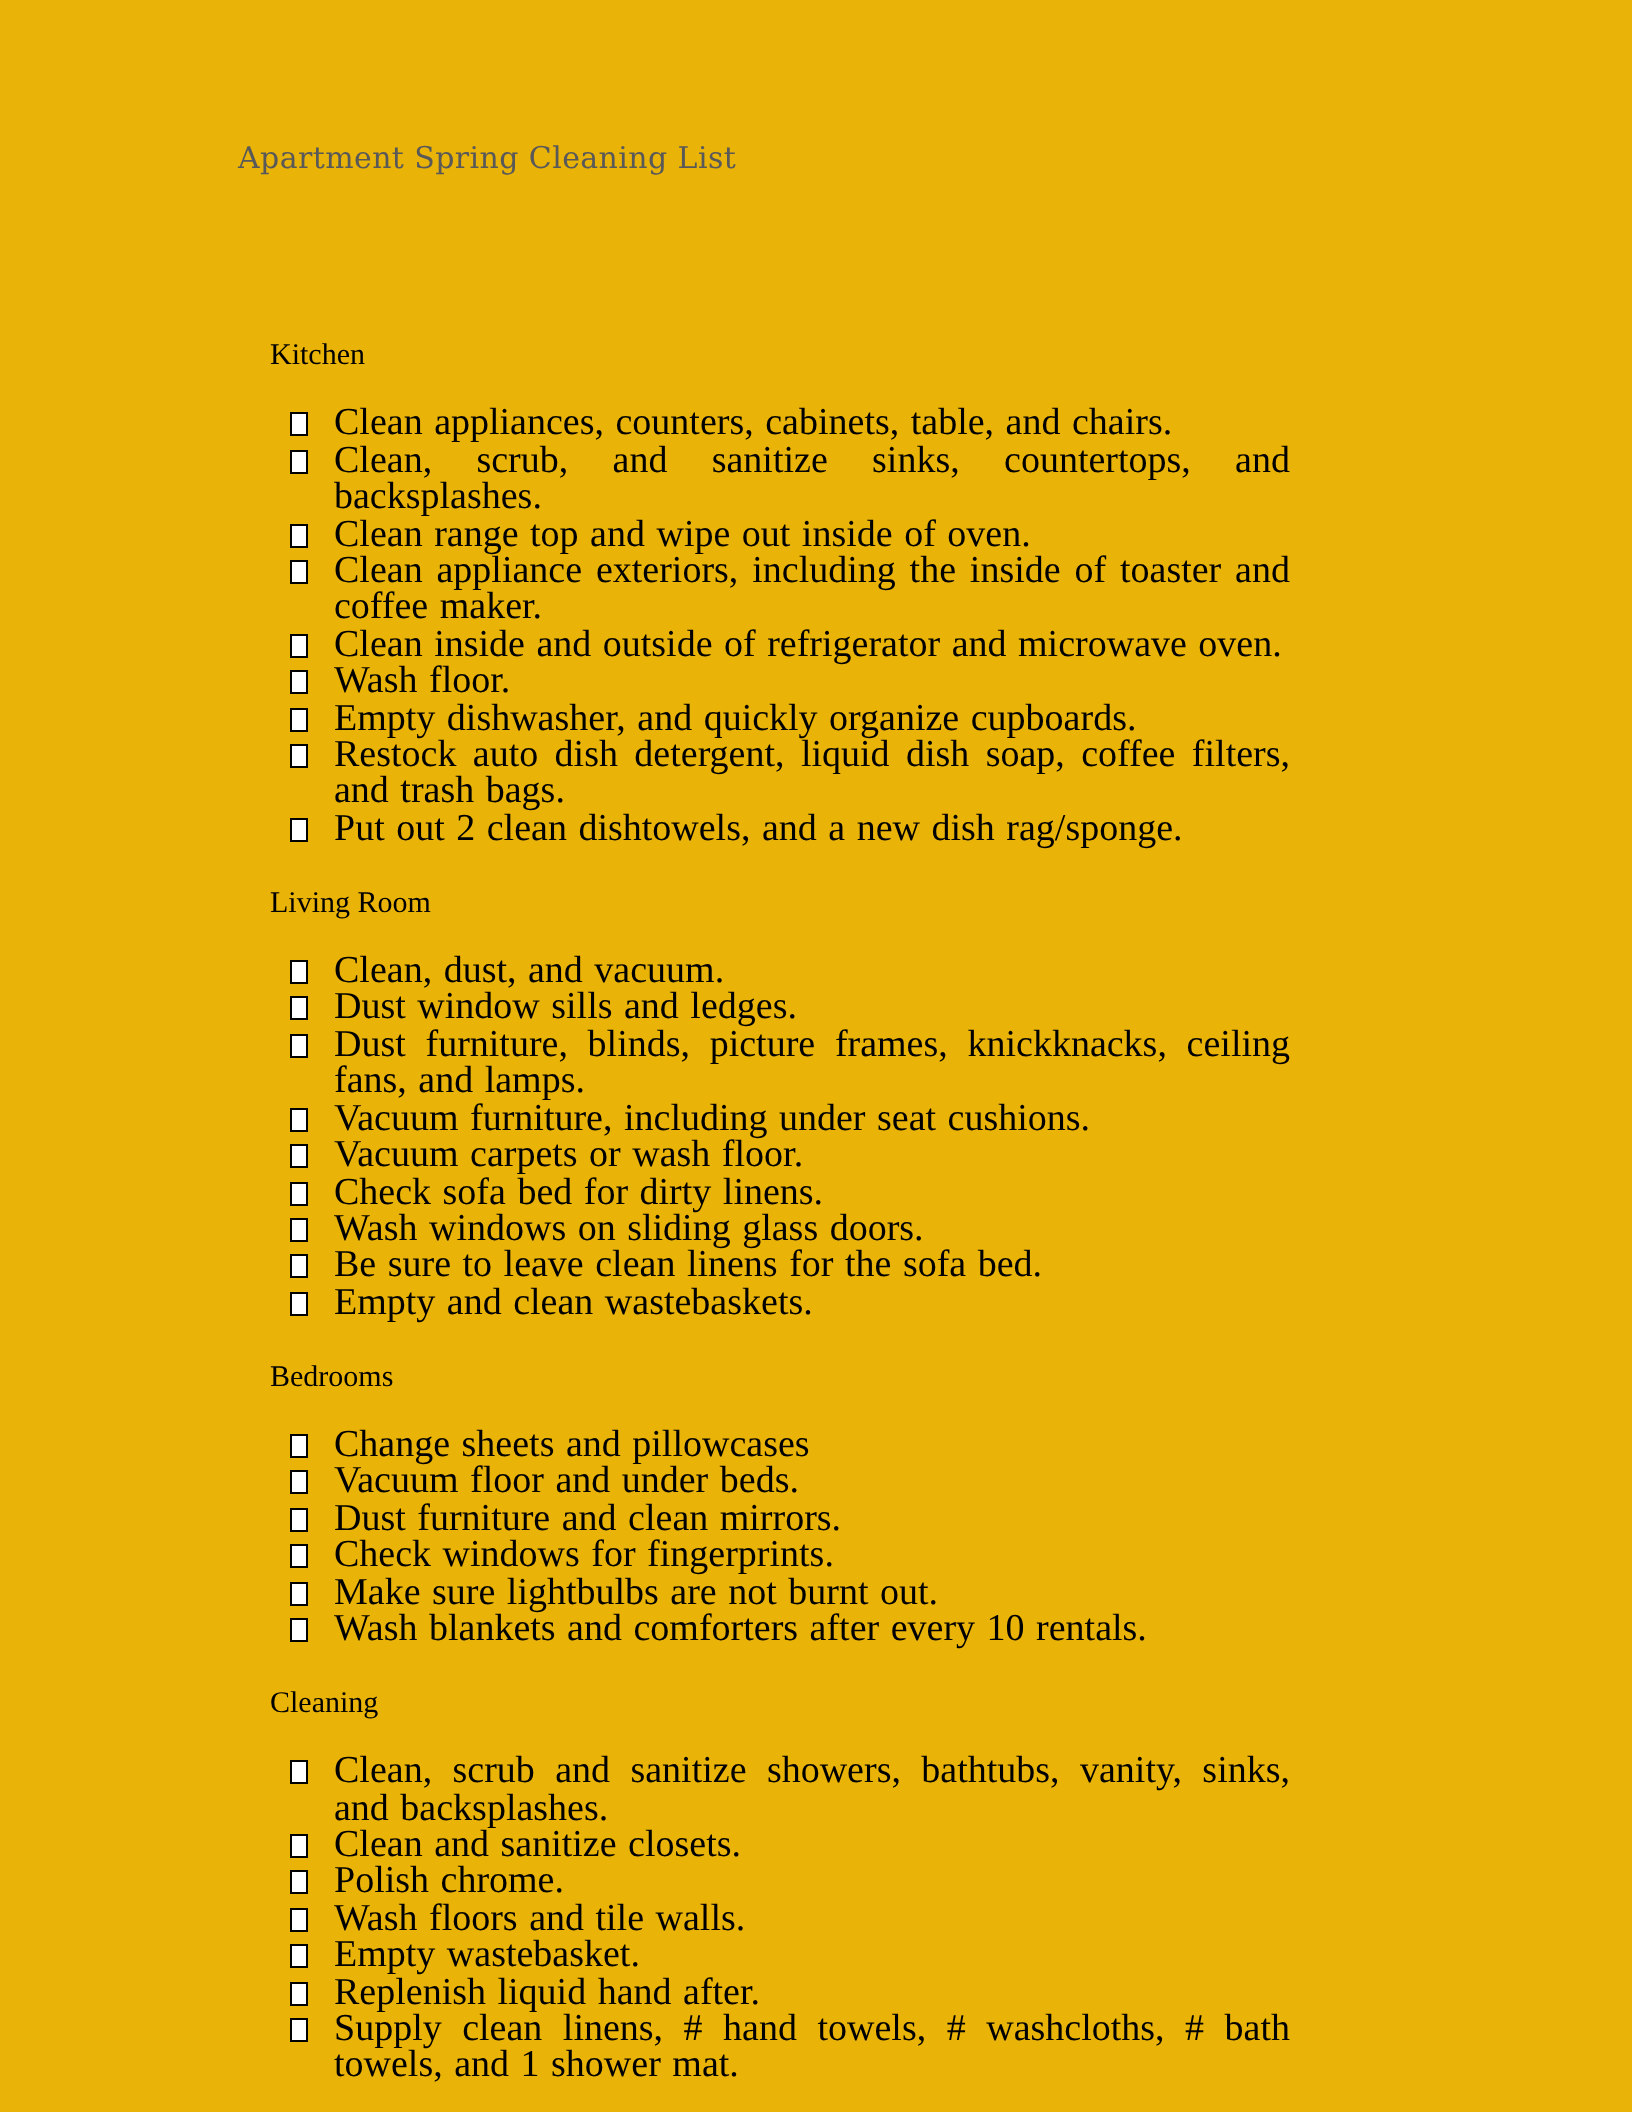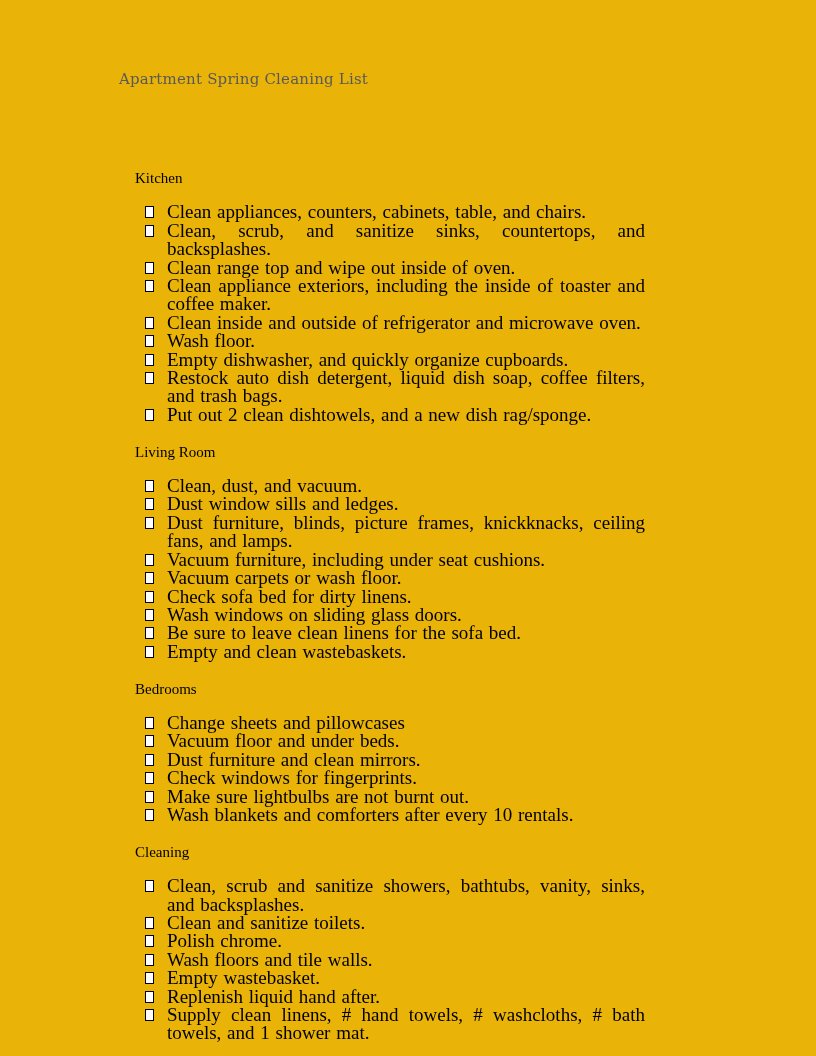--- a/index.html
+++ b/index.html
@@ -216,21 +216,21 @@
     <h2 class="section-heading">Cleaning</h2>
     <ul class="items">
   <li class="checklist-item">
     <span class="checkbox"></span>
     <span class="item-text">Clean, scrub and sanitize showers, bathtubs, vanity, sinks, and backsplashes.</span>
   </li>
 
 
   <li class="checklist-item">
     <span class="checkbox"></span>
-    <span class="item-text">Clean and sanitize toilets.</span>
+    <span class="item-text">Clean and sanitize closets.</span>
   </li>
 
   <li class="checklist-item">
     <span class="checkbox"></span>
     <span class="item-text">Polish chrome.</span>
   </li>
 
   <li class="checklist-item">
     <span class="checkbox"></span>
     <span class="item-text">Wash floors and tile walls.</span>

